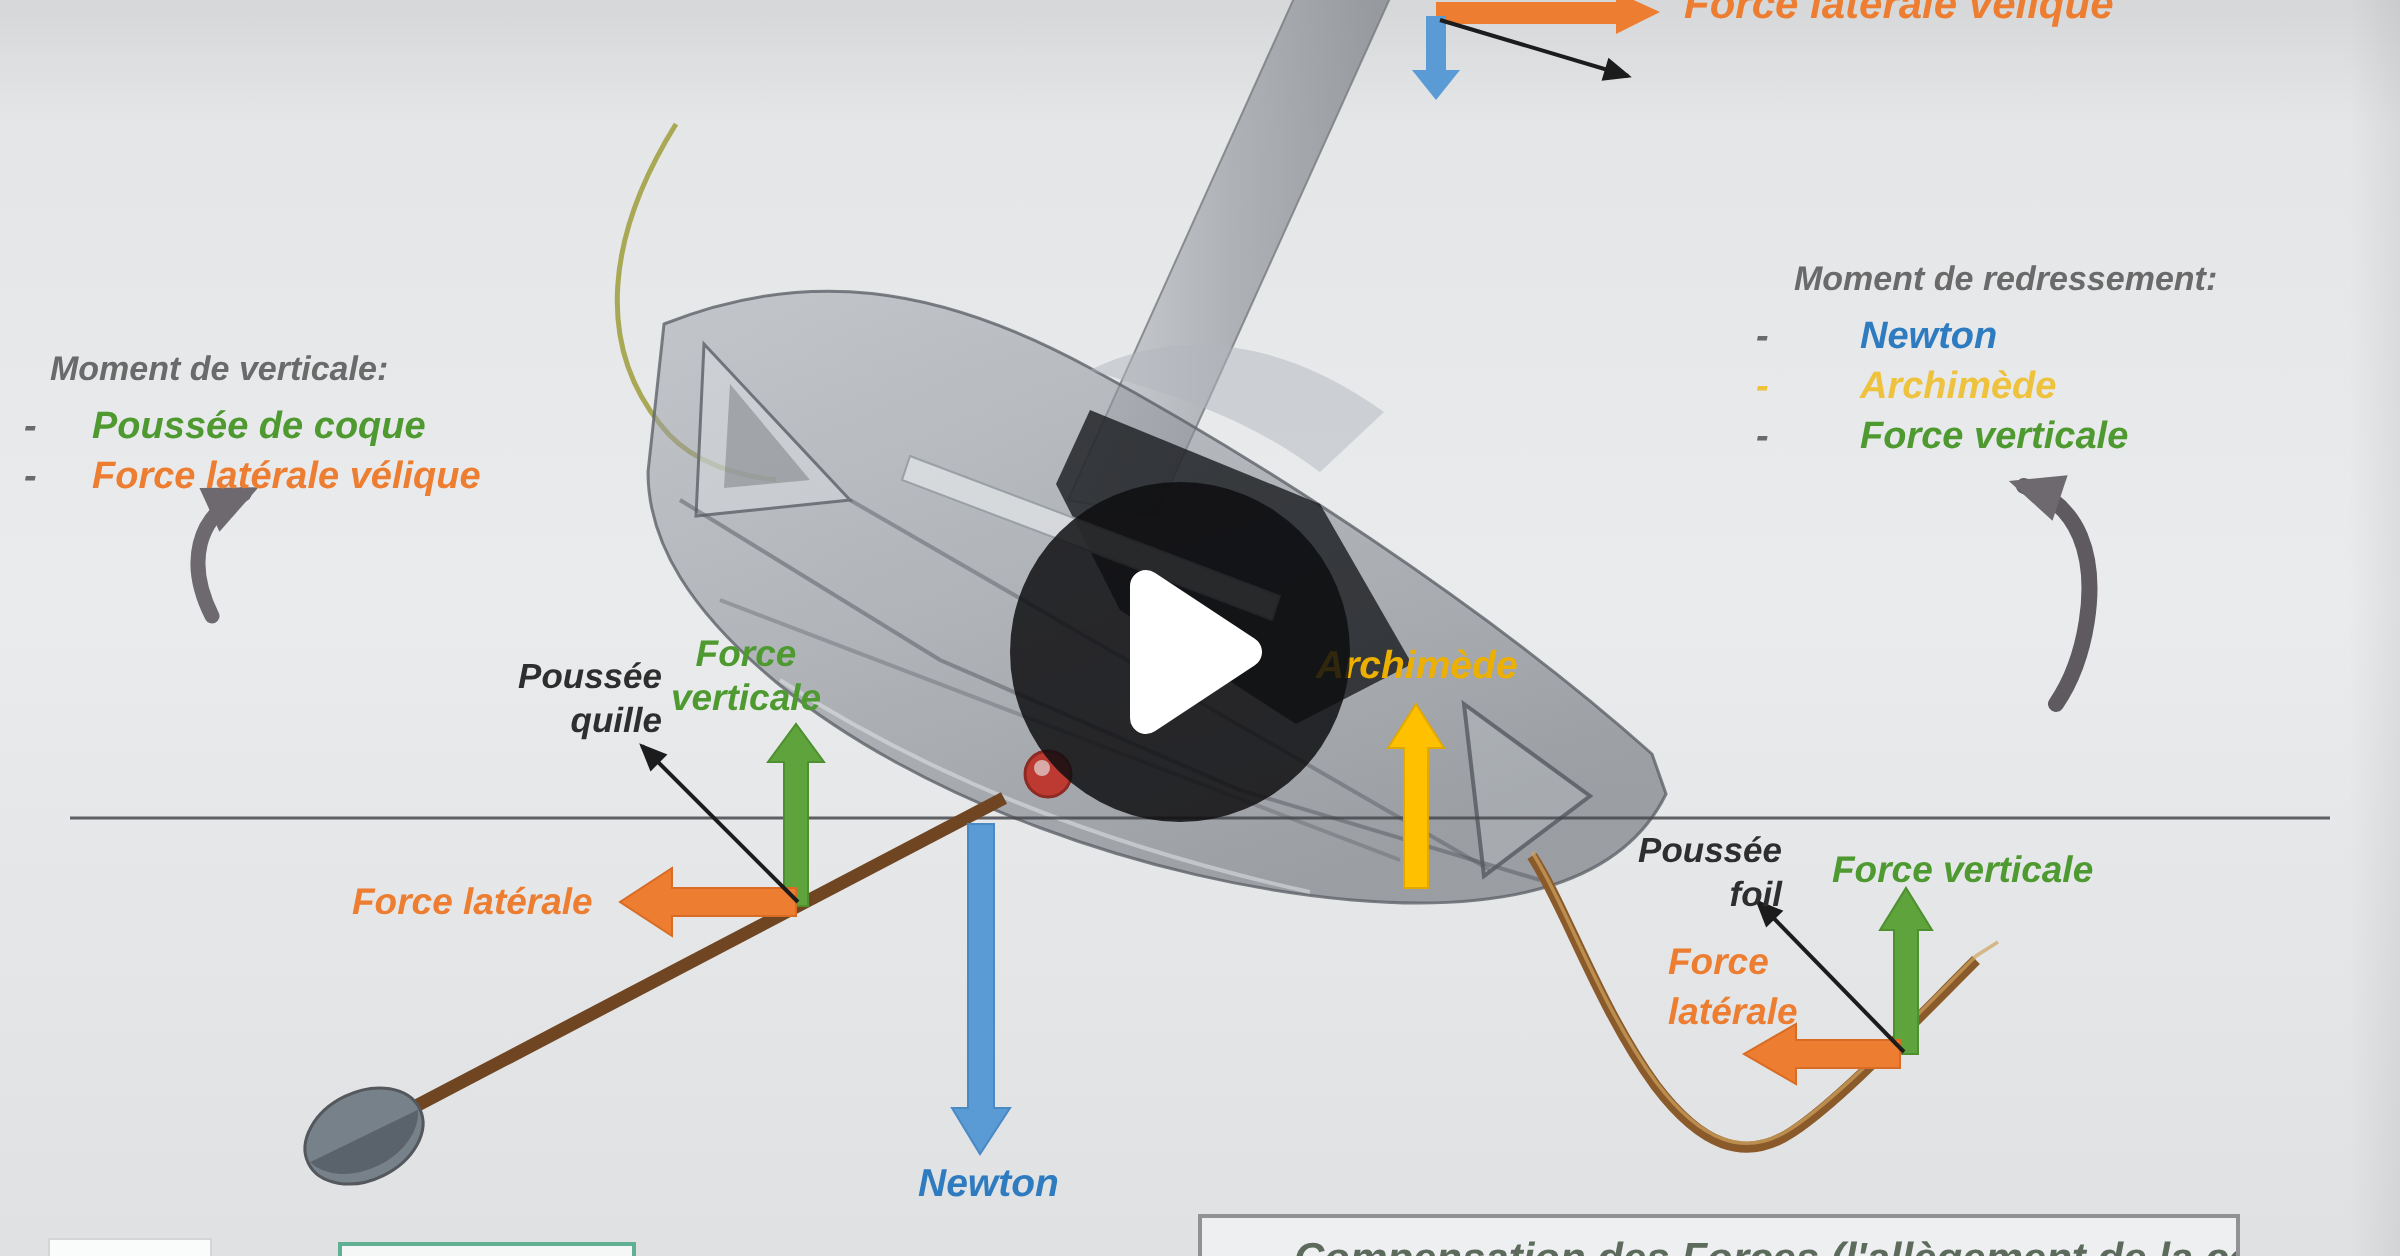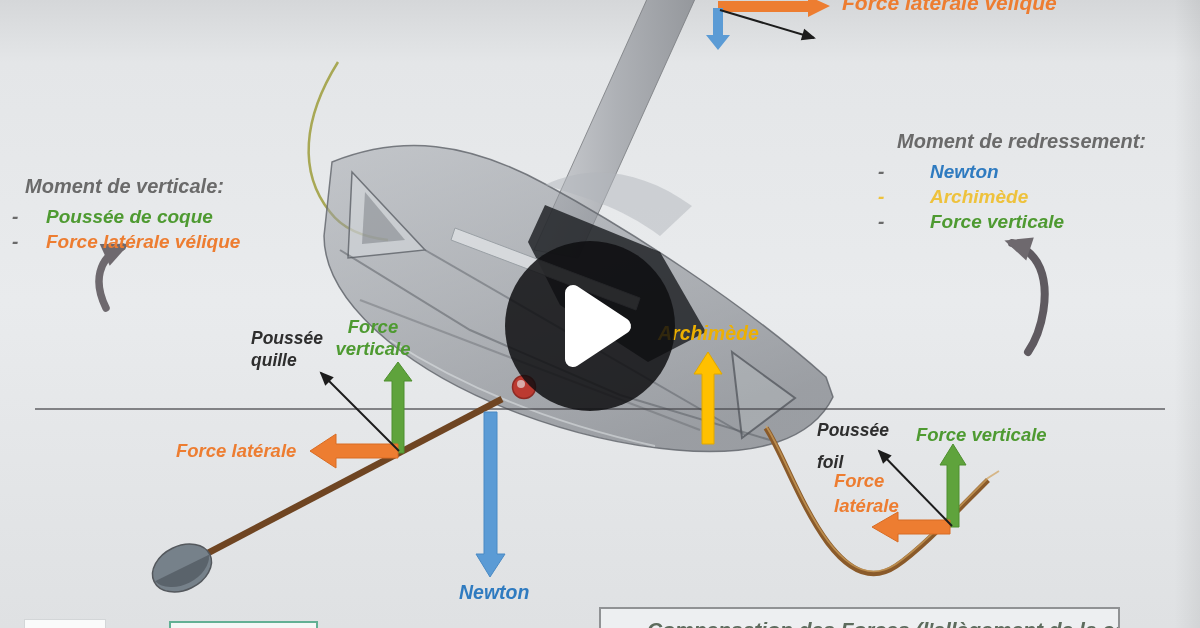--- a/index.html
+++ b/index.html
@@ -11,23 +11,23 @@
   .scene{position:absolute;left:0;top:0;}
   .lbl{position:absolute;font-style:italic;white-space:nowrap;}
   .wrap{white-space:normal;}
   .bold{font-weight:700;}
   .semi{font-weight:600;}
   .c-gray{color:#6a6a6a;}
   .c-green{color:#4e9a31;}
   .c-orange{color:#ed7d31;}
   .c-blue{color:#2f7bc0;}
   .c-yellow{color:#eec23c;}
-  .c-black{color:#2e2e2e;}
+  .c-black{color:#2e2e2e;text-align:right;}
   .legend{position:absolute;font-style:italic;}
-  .legend-title{font-size:20px;font-weight:700;margin-bottom:6px;}
+  .legend-title{font-size:17px;font-weight:700;margin-bottom:6px;}
   .legend-row{display:flex;align-items:baseline;font-size:19px;font-weight:700;line-height:25px;}
   .legend-row .dash{width:34px;text-align:left;padding-left:2px;flex:0 0 auto;}
   #legend-left{left:10px;top:175px;width:270px;}
   #legend-left .legend-title{padding-left:15px;}
   #legend-right{left:876px;top:130px;width:300px;}
   #legend-right .legend-title{padding-left:21px;}
   #legend-right .legend-row .dash{width:52px;}
   .play-btn{
     position:absolute;left:505px;top:241px;width:170px;height:170px;border-radius:50%;
     background:rgba(13,13,15,0.84);cursor:pointer;
@@ -165,21 +165,21 @@
   <div class="lbl semi c-black wrap" style="left:251px;top:327px;width:80px;font-size:17.5px;line-height:22px;">Poussée quille</div>
 
   <div class="lbl bold c-green wrap" style="left:331px;top:316px;width:84px;font-size:18.5px;line-height:22px;text-align:center;">Force verticale</div>
 
   <div class="lbl bold c-orange" style="left:176px;top:440px;font-size:18.5px;">Force latérale</div>
 
   <div class="lbl bold c-blue" style="left:459px;top:581px;font-size:19.5px;">Newton</div>
 
   <div class="lbl bold" style="left:658px;top:322px;font-size:19.5px;color:#edb000;">Archimède</div>
 
-  <div class="lbl semi c-black wrap" style="left:817px;top:414px;width:74px;font-size:17.5px;line-height:32px;">Poussée foil</div>
+  <div class="lbl semi c-black wrap" style="left:817px;top:414px;width:74px;font-size:17.5px;line-height:22px;">Poussée foil</div>
 
   <div class="lbl bold c-green" style="left:916px;top:424px;font-size:18.5px;">Force verticale</div>
 
   <div class="lbl bold c-orange wrap" style="left:834px;top:468px;width:84px;font-size:18.5px;line-height:25px;">Force latérale</div>
 
   <div class="caption-box">
     <div class="caption-text">Compensation des Forces (l'allègement de la coque</div>
   </div>
 
   <div class="mini-box-a"></div>

